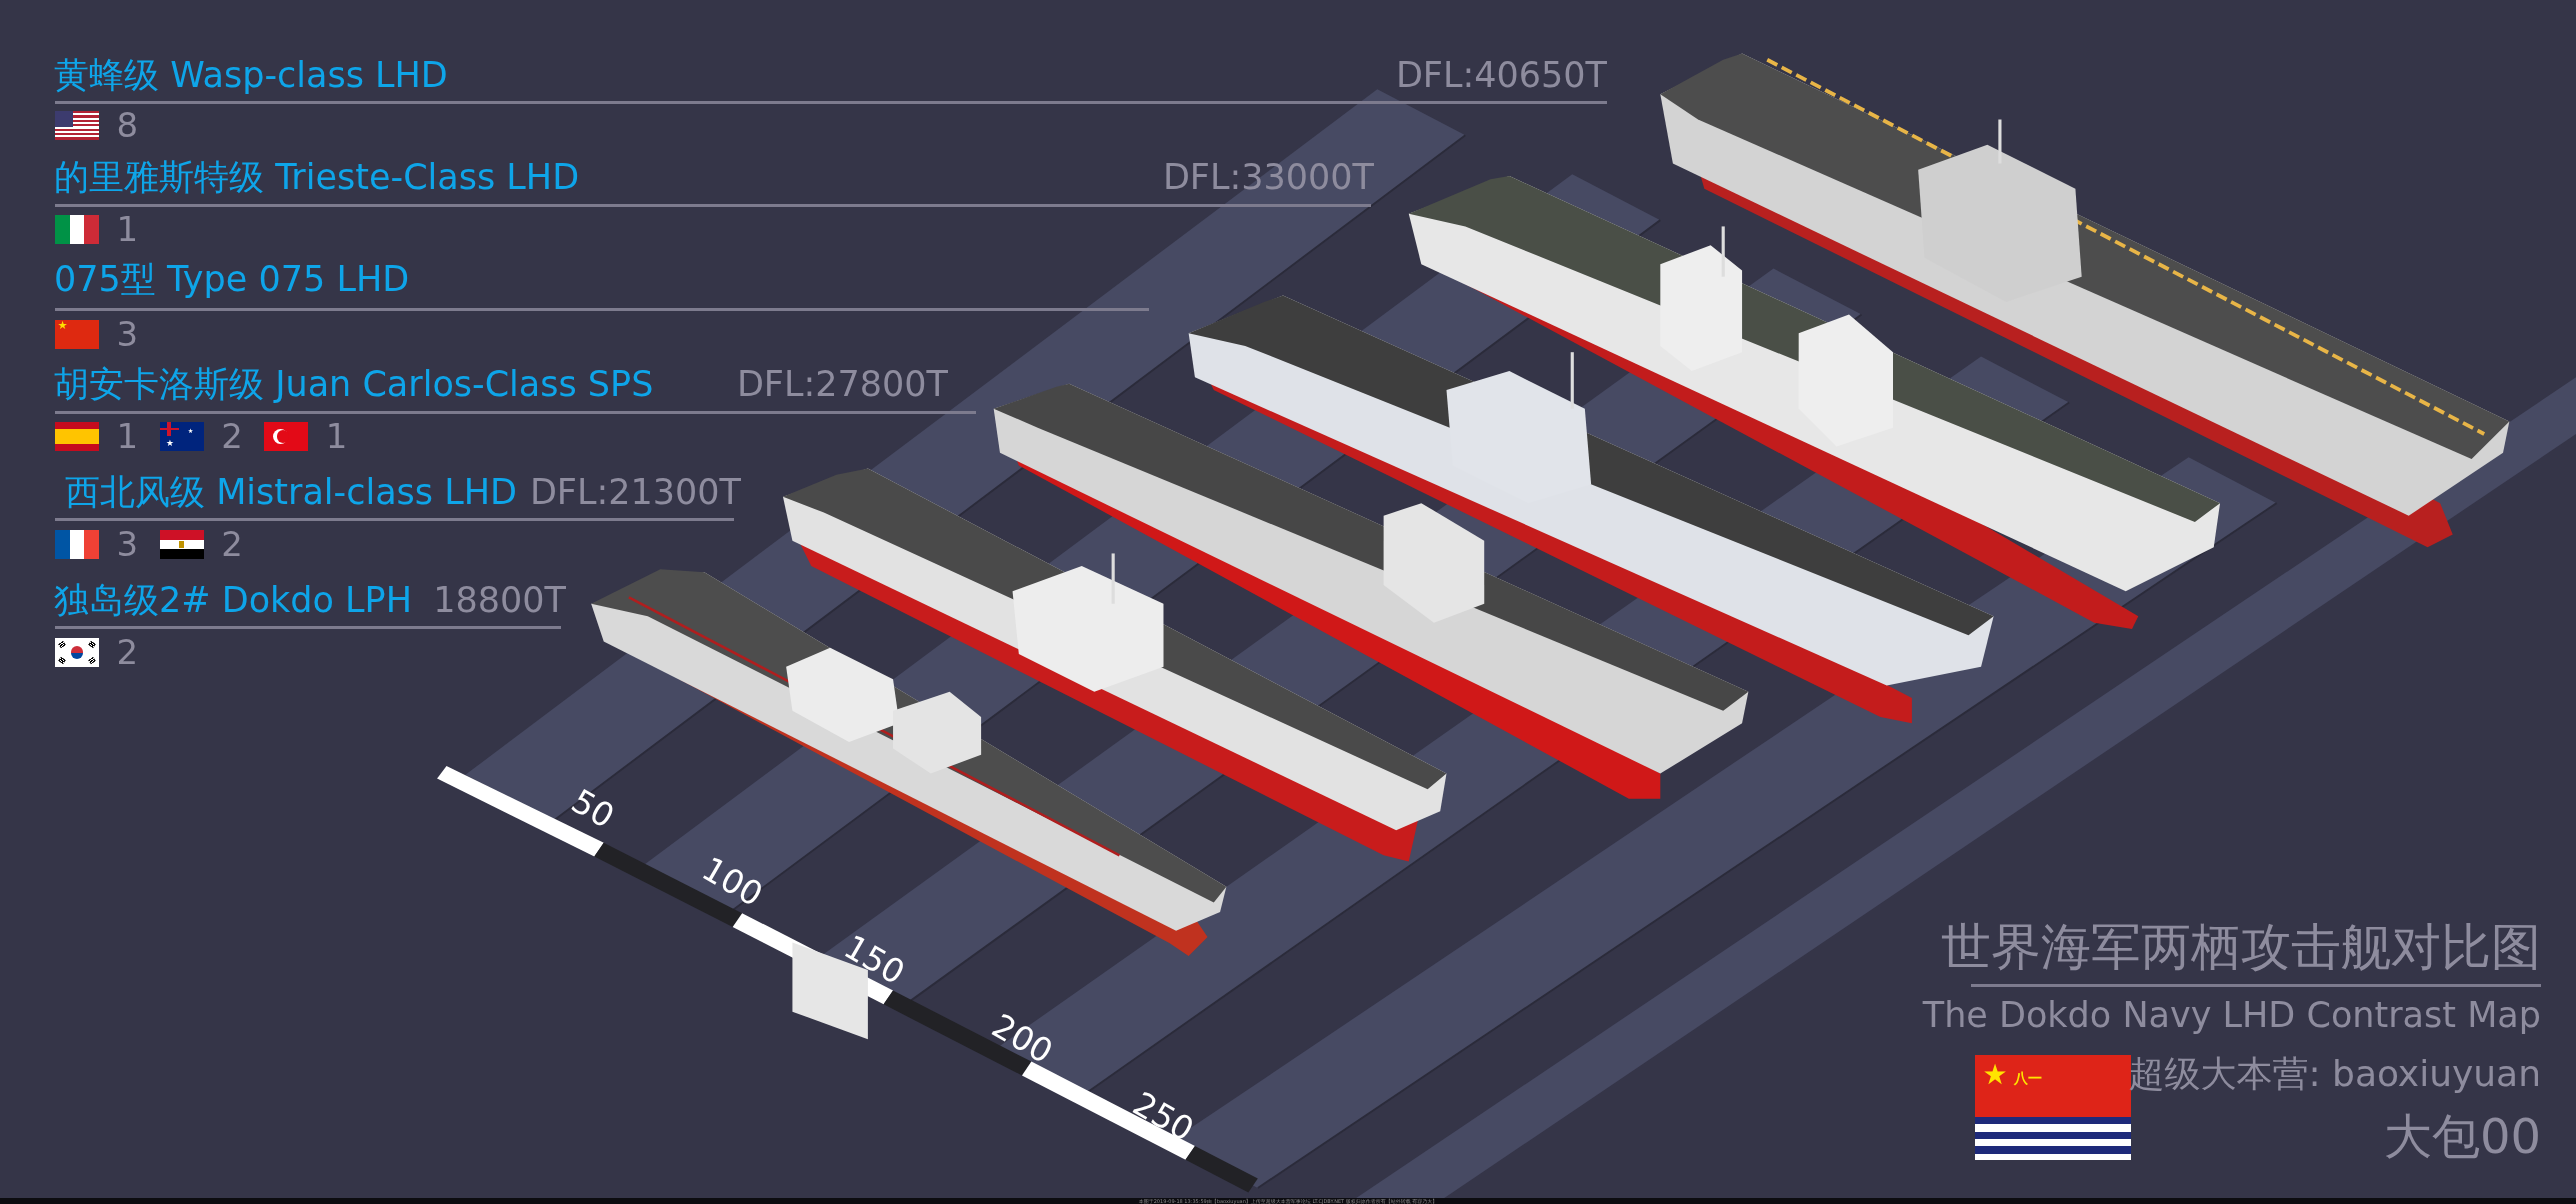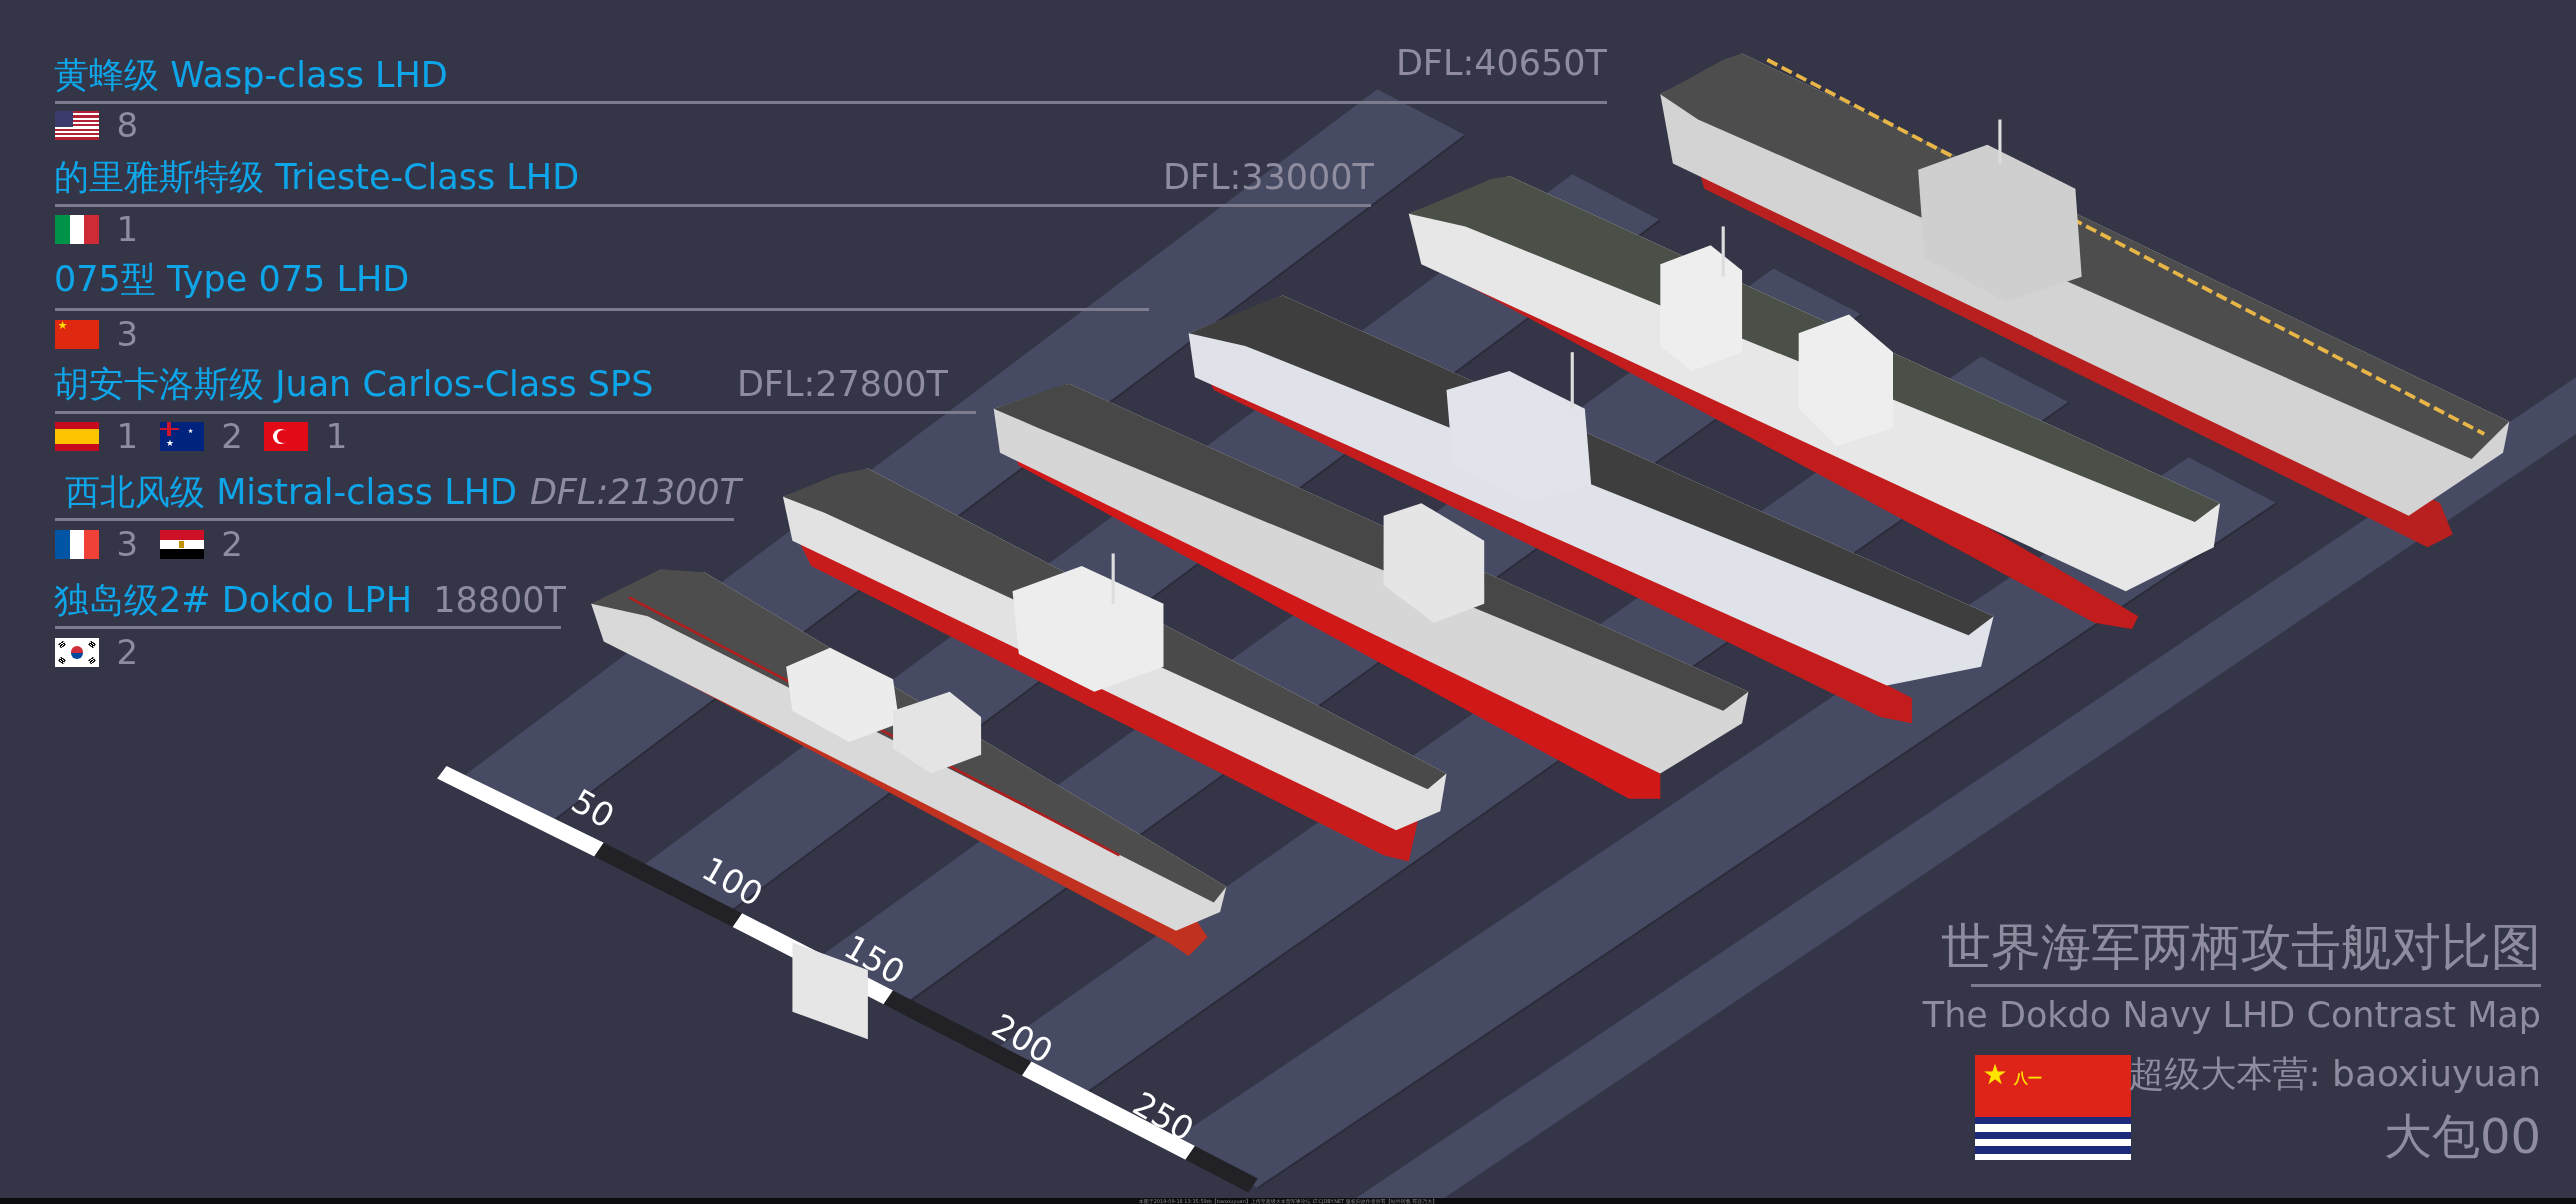--- a/index.html
+++ b/index.html
@@ -106,21 +106,21 @@
 
 <div class="abs" style="left:572px;top:789px;font-size:33px;color:#fff;transform:rotate(30deg);">50</div>
 <div class="abs" style="left:701px;top:862px;font-size:33px;color:#fff;transform:rotate(30deg);">100</div>
 <div class="abs" style="left:843px;top:940px;font-size:33px;color:#fff;transform:rotate(30deg);">150</div>
 <div class="abs" style="left:991px;top:1019px;font-size:33px;color:#fff;transform:rotate(30deg);">200</div>
 <div class="abs" style="left:1132px;top:1097px;font-size:33px;color:#fff;transform:rotate(30deg);">250</div>
 
 <div>
 
   <div class="legend-title" style="top:55px;">黄蜂级 Wasp-class  LHD</div>
-  <div class="legend-dfl" style="right:969px;top:43px;">DFL:40650T</div>
+  <div class="legend-dfl" style="right:969px;top:55px;">DFL:40650T</div>
   <div class="legend-line" style="top:101px;width:1552px;"></div>
   <div class="flag-row" style="top:109px;">
     <div class="flag" style="background:repeating-linear-gradient(#b22234 0 2.2px,#fff 2.2px 4.4px);">
       <div style="position:absolute;left:0;top:0;width:17.6px;height:15.7px;background:#3c3b6e;"></div>
     </div>
     <span class="count">8</span>
   </div>
 
   <div class="legend-title" style="top:157px;">的里雅斯特级 Trieste-Class  LHD</div>
   <div class="legend-dfl" style="right:1202px;top:157px;">DFL:33000T</div>
@@ -153,21 +153,21 @@
     </div>
     <span class="count">2</span>
     <div class="flag" style="background:#e30a17;">
       <div style="position:absolute;left:8.8px;top:7px;width:15px;height:15px;border-radius:50%;background:#fff;"></div>
       <div style="position:absolute;left:12.6px;top:8.2px;width:12.6px;height:12.6px;border-radius:50%;background:#e30a17;"></div>
     </div>
     <span class="count">1</span>
   </div>
 
   <div class="legend-title" style="top:472px;margin-left:11px;">西北风级 Mistral-class LHD</div>
-  <div class="legend-dfl" style="right:1835px;top:472px;font-style:italic;">DFL:21300T</div>
+  <div class="legend-dfl" style="right:1835px;top:472px;">DFL:21300T</div>
   <div class="legend-line" style="top:518px;width:679px;"></div>
   <div class="flag-row" style="top:528px;">
     <div class="flag" style="background:linear-gradient(90deg,#0055a4 0 33.3%,#fff 33.3% 66.6%,#ef4135 66.6%);"></div>
     <span class="count">3</span>
     <div class="flag" style="background:linear-gradient(#ce1126 0 33.3%,#fff 33.3% 66.6%,#000 66.6%);">
       <div style="position:absolute;left:19.5px;top:10.7px;width:5px;height:7.5px;background:#c09300;"></div>
     </div>
     <span class="count">2</span>
   </div>
 

